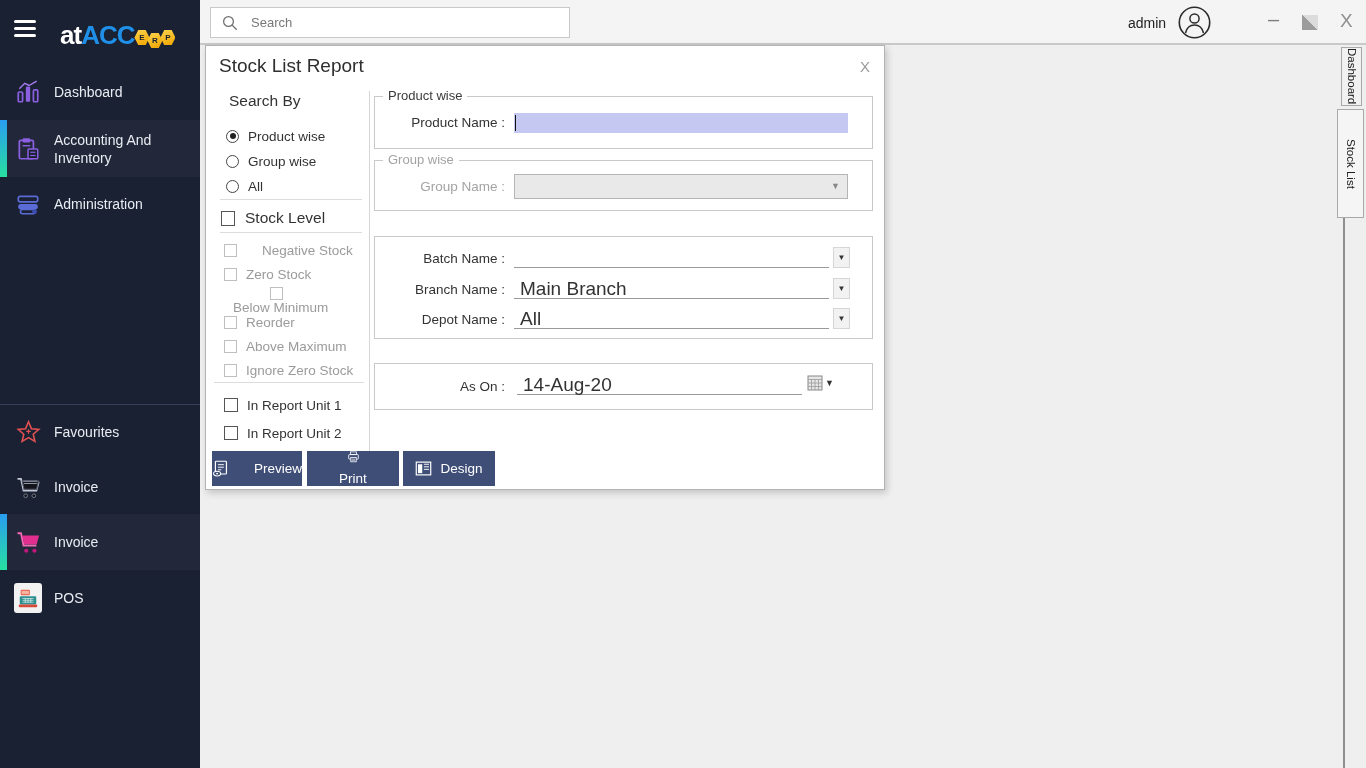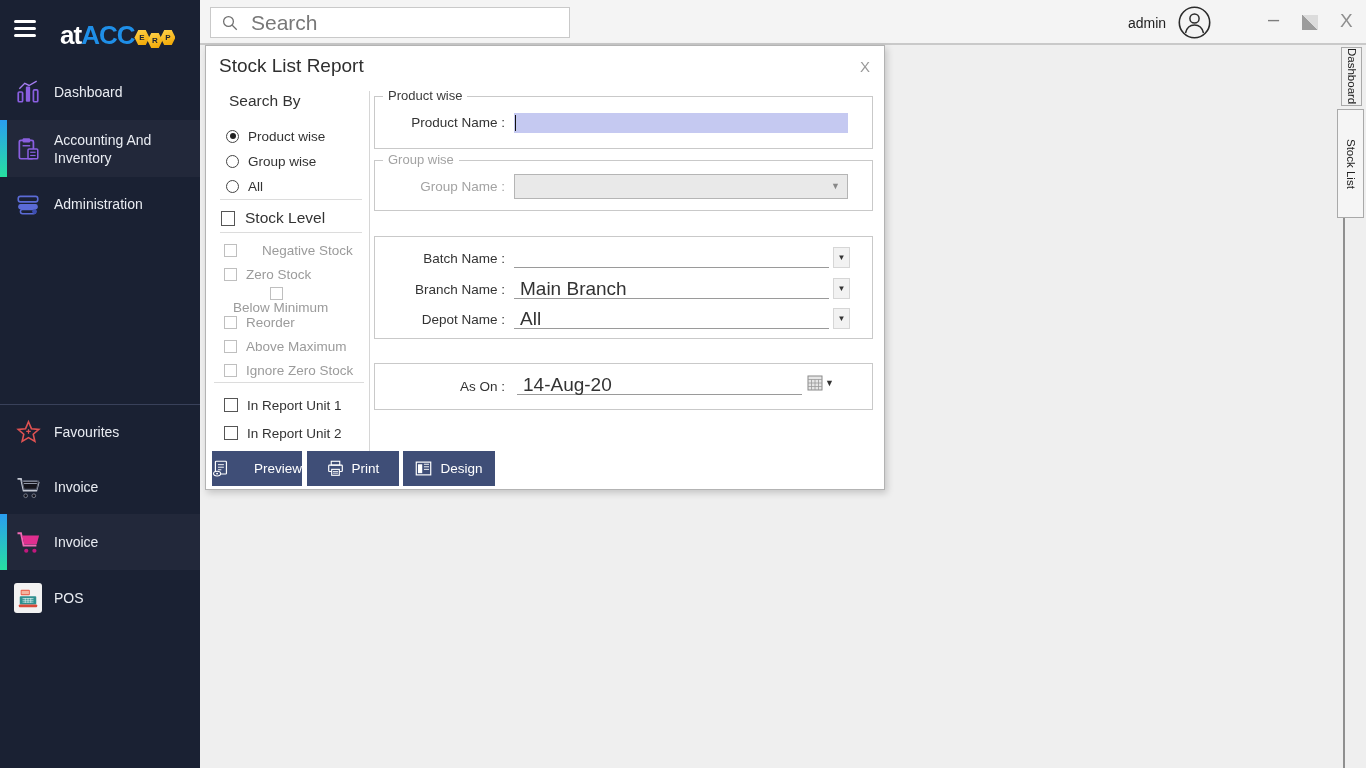--- a/index.html
+++ b/index.html
@@ -29,21 +29,21 @@
   .sb-divider { position:absolute; left:0; width:200px; height:1px; background:#39415a; }
   .pos-box { width:30px; height:30px; background:#f2f2f2; border-radius:3px;
     display:flex; align-items:center; justify-content:center; }
 
   
   #topbar { position:absolute; left:200px; top:0; width:1166px; height:45px;
     background:#f4f4f4; border-bottom:2px solid #c9c9c9; }
   .searchbox { position:absolute; left:10px; top:7px; width:360px; height:31px;
     background:#fff; border:1px solid #c9c9c9; display:flex; align-items:center; }
   .searchbox svg { margin-left:10px; }
-  .searchbox input { border:none; outline:none; flex:1; font-size:21px; color:#333;
+  .searchbox input { border:none; outline:none; flex:1; font-size:13px; color:#333;
     padding-left:12px; font-family:"Liberation Sans",sans-serif; background:transparent; }
   .searchbox input::placeholder { color:#787878; }
   .admin-name { position:absolute; left:928px; top:15px; font-size:14px; color:#222; }
   .avatar { position:absolute; left:978px; top:6px; width:33px; height:33px; cursor:pointer; }
   .win-min { position:absolute; left:1068px; top:8px; font-size:20px; color:#7d7d7d; cursor:pointer; }
   .win-max { position:absolute; left:1102px; top:15px; width:16px; height:15px; cursor:pointer;
     background:linear-gradient(45deg,#9c9c9c 50%,#dcdcdc 50%); }
   .win-close { position:absolute; left:1140px; top:10px; font-size:19px; color:#8f8f8f;
     font-weight:300; cursor:pointer; }
 
@@ -339,21 +339,21 @@
 
   <div class="btn" style="left:6px; width:90px;justify-content:space-between;">
     <svg width="17" height="17" viewBox="0 0 20 20">
         <rect x="4" y="1.5" width="13" height="15" rx="1" fill="none" stroke="#fff" stroke-width="1.4"></rect>
         <path d="M7 5.5 h7 M7 8.5 h7 M7 11.5 h4" stroke="#fff" stroke-width="1.1"></path>
         <ellipse cx="6" cy="16" rx="4.2" ry="2.8" fill="#3f4e77" stroke="#fff" stroke-width="1.2"></ellipse>
         <circle cx="6" cy="16" r="1.1" fill="#fff"></circle>
       </svg>
     <span>Preview</span>
   </div>
-  <div class="btn" style="left:101px; width:92px;">
+  <div class="btn" style="left:101px; width:92px;flex-direction:column;">
     <svg width="17" height="17" viewBox="0 0 20 20">
         <rect x="5" y="1.5" width="10" height="4.5" fill="none" stroke="#fff" stroke-width="1.3"></rect>
         <rect x="2" y="6" width="16" height="7.5" rx="1" fill="none" stroke="#fff" stroke-width="1.4"></rect>
         <rect x="5.5" y="11" width="9" height="7" fill="#3f4e77" stroke="#fff" stroke-width="1.3"></rect>
         <path d="M7 13.5 h6 M7 15.5 h6" stroke="#fff" stroke-width="1"></path>
       </svg>
     <span>Print</span>
   </div>
   <div class="btn" style="left:197px; width:92px;">
     <svg width="17" height="17" viewBox="0 0 20 20">

